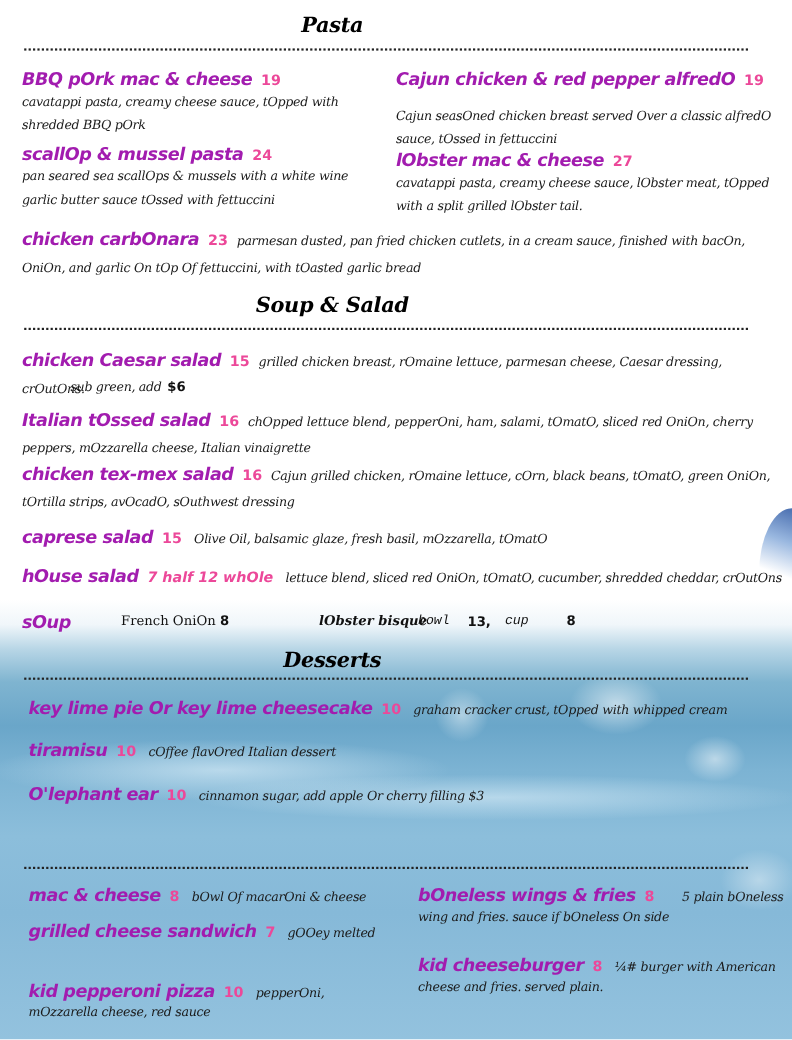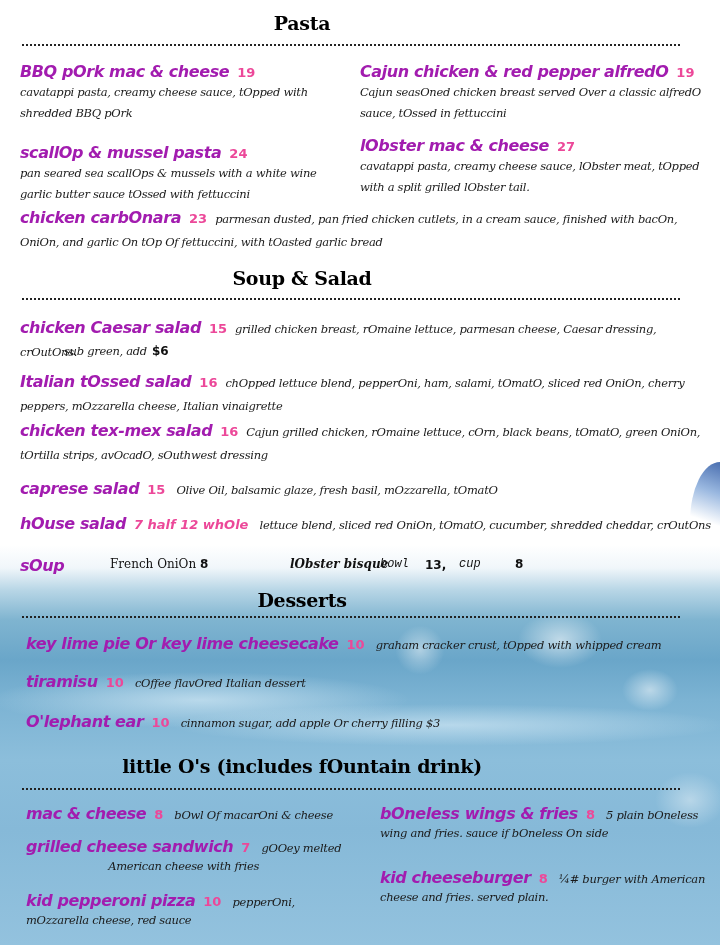--- a/index.html
+++ b/index.html
@@ -30,21 +30,21 @@
         #93c2de 945px);
   }
   .bg-wave-tr {
     position:absolute; z-index:0; left:690px; top:462px; width:30px; height:70px;
     background:linear-gradient(200deg, #4a6fb0 0%, #9ab8e0 40%, rgba(255,255,255,0) 80%);
     border-top-left-radius:30px 60px;
   }
   .content { position:absolute; left:0; top:0; width:720px; height:945px; z-index:1; }
   .abs { position:absolute; white-space:nowrap; }
   .heading {
-    font-family:"DejaVu Serif", serif; font-weight:bold; 
+    font-family:"DejaVu Serif", serif; font-weight:bold; font-style:italic;
     font-size:19px; color:#000; text-align:center; width:604px; left:0;
     letter-spacing:-0.3px;
   }
   .rule {
     position:absolute; left:22px; width:658px; height:0;
     border-top:2.5px dotted #222;
   }
   .name {
     font-family:"DejaVu Sans", sans-serif; font-weight:bold; font-style:italic;
     font-size:16px; color:#a21caf; letter-spacing:-0.4px;
@@ -76,25 +76,25 @@
   <div class="rule" style="top:44px;"></div>
 
   <div class="abs" style="left:20px; top:62px;">
     <span class="name">BBQ pOrk mac &amp; cheese</span><span class="price">19</span>
     <span class="desc col-desc" style="margin-top:1px;">cavatappi pasta, creamy cheese sauce, tOpped with</span>
     <span class="desc col-desc">shredded BBQ pOrk</span>
   </div>
 
   <div class="abs" style="left:360px; top:62px;">
     <span class="name">Cajun chicken &amp; red pepper alfredO</span><span class="price">19</span>
-    <span class="desc col-desc" style="margin-top:1px;">Cajun seasOned chicken breast served Over a classic alfredO</span>
+    <span class="desc col-desc" style="margin-top:14px;">Cajun seasOned chicken breast served Over a classic alfredO</span>
     <span class="desc col-desc">sauce, tOssed in fettuccini</span>
   </div>
 
-  <div class="abs" style="left:20px; top:130px;margin-top:13px;">
+  <div class="abs" style="left:20px; top:130px;">
     <span class="name">scallOp &amp; mussel pasta</span><span class="price">24</span>
     <span class="desc col-desc" style="margin-top:1px;">pan seared sea scallOps &amp; mussels with a white wine</span>
     <span class="desc col-desc">garlic butter sauce tOssed with fettuccini</span>
   </div>
 
   <div class="abs" style="left:360px; top:136px;">
     <span class="name">lObster mac &amp; cheese</span><span class="price">27</span>
     <span class="desc col-desc" style="margin-top:1px;">cavatappi pasta, creamy cheese sauce, lObster meat, tOpped</span>
     <span class="desc col-desc">with a split grilled lObster tail.</span>
   </div>
@@ -152,38 +152,36 @@
   <div class="abs" style="left:26px; top:672px;">
     <span class="name">tiramisu</span><span class="price">10</span>
     <span class="desc" style="margin-left:6px;">cOffee flavOred Italian dessert</span>
   </div>
 
   <div class="abs" style="left:26px; top:712px;">
     <span class="name">O'lephant ear</span><span class="price">10</span>
     <span class="desc" style="margin-left:6px;">cinnamon sugar, add apple Or cherry filling $3</span>
   </div>
 
-  <div class="abs heading" style="top:755px;">little O's (includes fOuntain drink)</div>
   <div class="rule" style="top:788px;"></div>
 
   <div class="abs" style="left:26px; top:804px;">
     <span class="name">mac &amp; cheese</span><span class="price">8</span>
     <span class="desc" style="margin-left:6px;">bOwl Of macarOni &amp; cheese</span>
   </div>
 
   <div class="abs" style="left:380px; top:804px;">
     <span class="name">bOneless wings &amp; fries</span><span class="price">8</span>
-    <span class="desc" style="margin-left:6px;">5 plain bOneless</span>
+    <span class="desc" style="margin-left:20px;">5 plain bOneless</span>
     <span class="desc col-desc">wing and fries.  sauce if bOneless On side</span>
   </div>
 
   <div class="abs" style="left:26px; top:837px;text-align:center;">
     <span class="name">grilled cheese  sandwich</span><span class="price">7</span>
     <span class="desc" style="margin-left:6px;">gOOey melted</span>
-    <span class="desc col-desc">American cheese with fries</span>
   </div>
 
   <div class="abs" style="left:380px; top:868px;">
     <span class="name">kid  cheeseburger</span><span class="price">8</span>
     <span class="desc" style="margin-left:6px;">¼# burger with American</span>
     <span class="desc col-desc">cheese and fries.  served plain.</span>
   </div>
 
   <div class="abs" style="left:26px; top:891px;">
     <span class="name">kid pepperoni pizza</span><span class="price">10</span>

